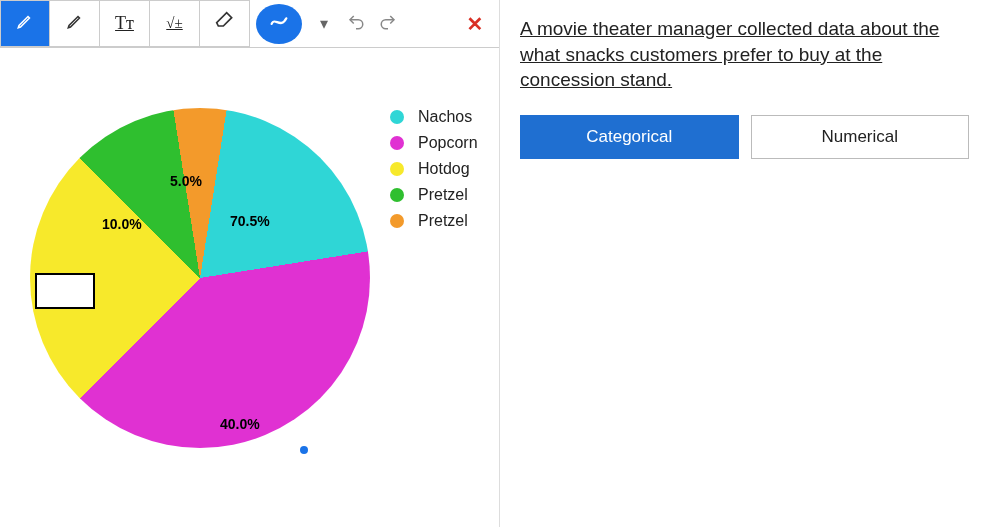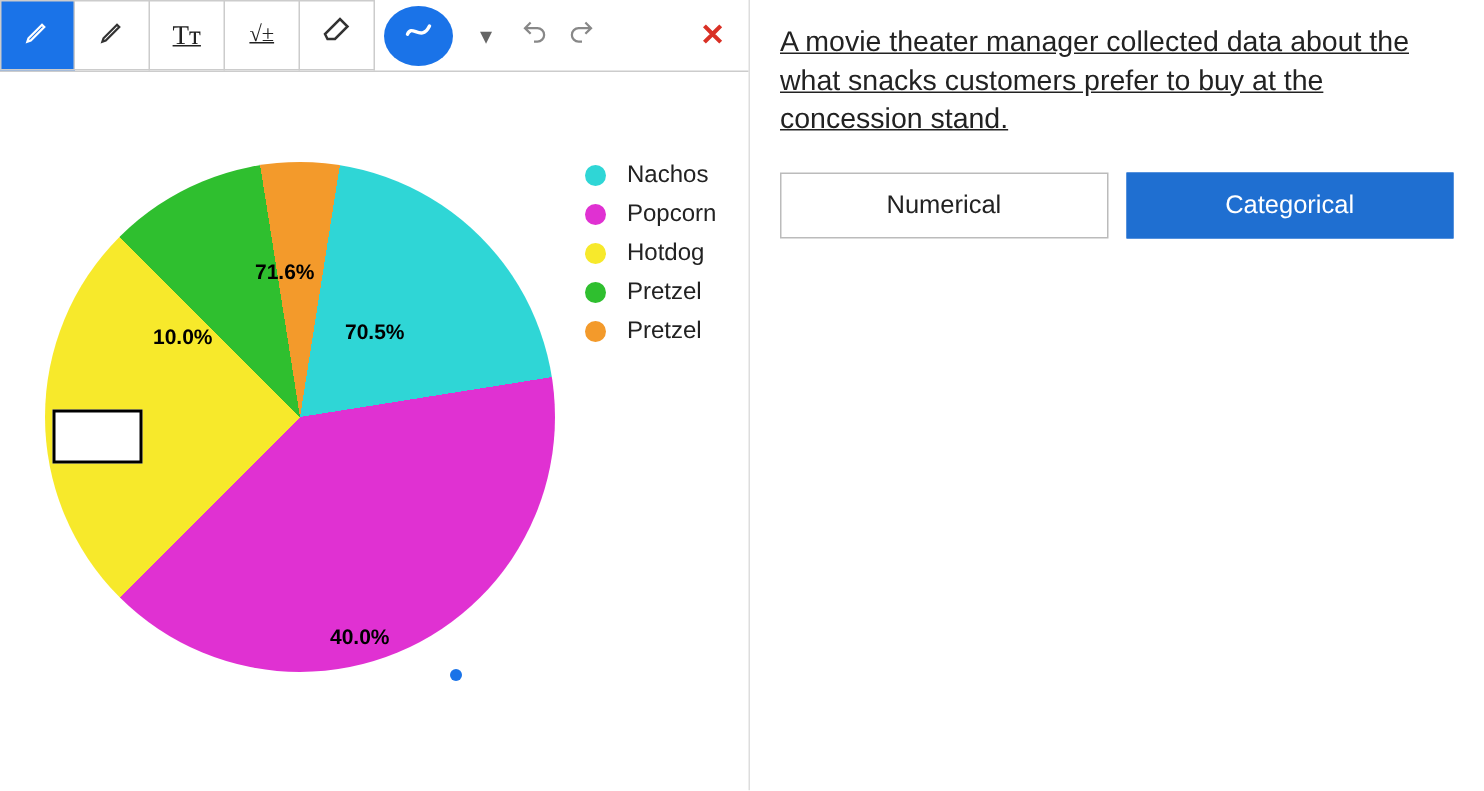--- a/index.html
+++ b/index.html
@@ -211,21 +211,21 @@
     <button class="tool-small close">✕</button>
   </div>
 
   <div class="chart-area">
     <div class="pie-wrap">
       <div class="pie" id="pie" style="background: conic-gradient(from -9deg, rgb(243, 154, 43) 0%, rgb(243, 154, 43) 5%, rgb(47, 214, 214) 5%, rgb(47, 214, 214) 25%, rgb(224, 49, 210) 25%, rgb(224, 49, 210) 65%, rgb(247, 233, 43) 65%, rgb(247, 233, 43) 90%, rgb(47, 191, 47) 90%, rgb(47, 191, 47) 100%);"></div>
 
       <div class="pie-label" style="left:200px; top:105px;">70.5%</div>
       <div class="pie-label" style="left:190px; top:308px;">40.0%</div>
       <div class="pie-label" style="left:72px; top:108px;text-align:right;">10.0%</div>
-      <div class="pie-label" style="left:140px; top:65px;">71.6%</div>
+      <div class="pie-label" style="left:140px; top:65px;">5.0%</div>
     </div>
     <div class="rect-annot"></div>
     <div class="blue-dot"></div>
 
     <div class="legend">
       <div class="legend-item">
         <span class="legend-dot" style="background:#2fd6d6"></span>
         <span>Nachos</span>
       </div>
       <div class="legend-item">
@@ -244,16 +244,16 @@
         <span class="legend-dot" style="background:#f39a2b"></span>
         <span>Pretzel</span>
       </div>
     </div>
   </div>
 </div>
 
 <div class="right-panel">
   <p class="q-text">A movie theater manager collected data about the what snacks customers prefer to buy at the concession stand.</p>
   <div class="opt-row">
+    <button class="opt-btn selected">Categorical</button>
     <button class="opt-btn">Numerical</button>
-    <button class="opt-btn selected">Categorical</button>
   </div>
 </div>
 
 </body></html>

